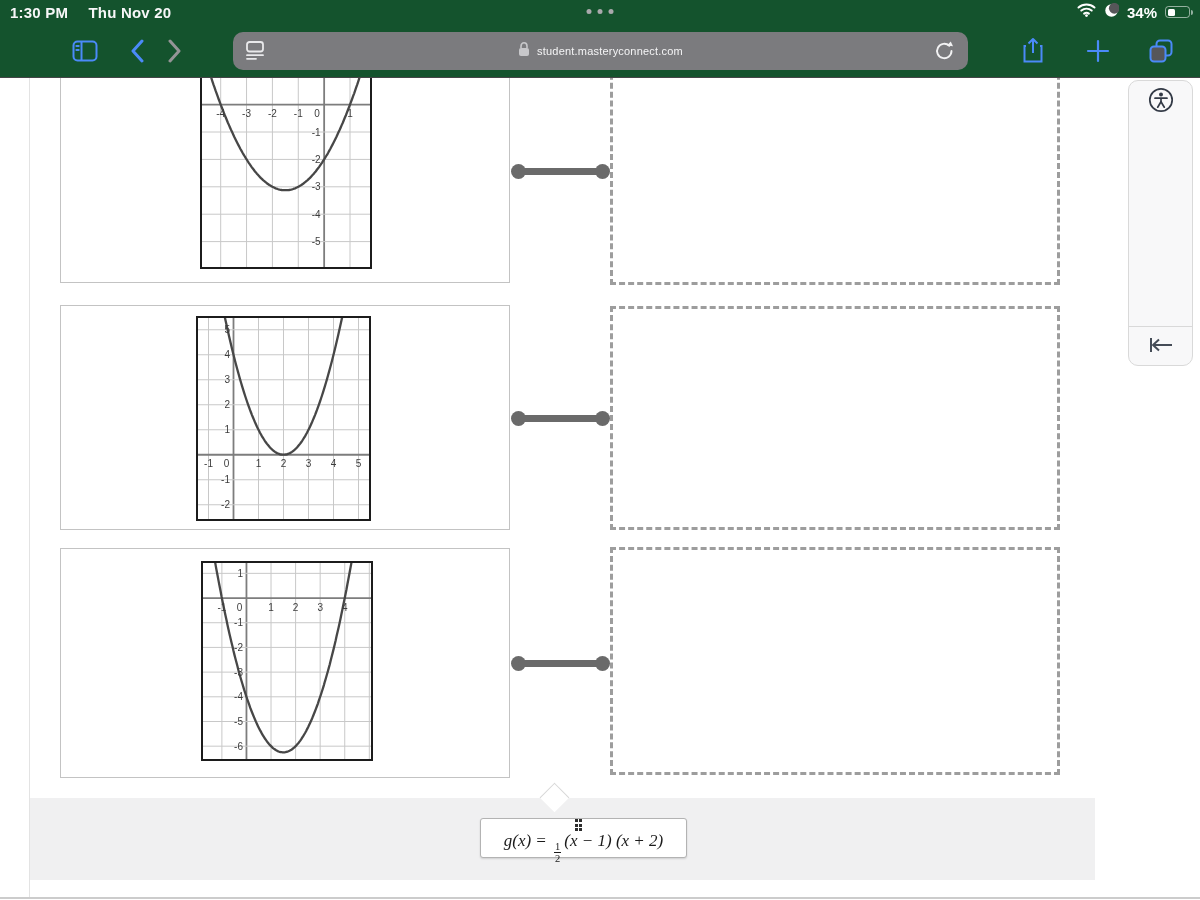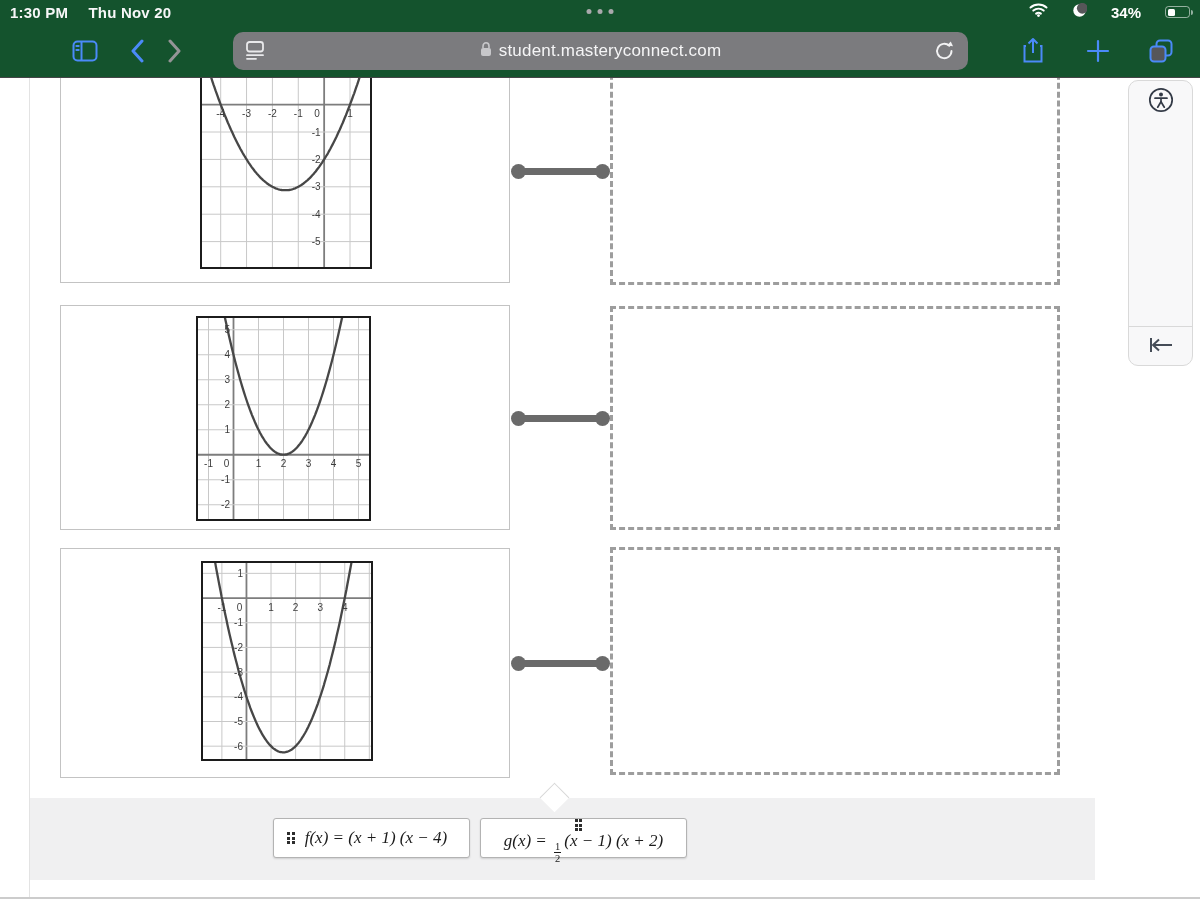--- a/index.html
+++ b/index.html
@@ -8,32 +8,32 @@
             font-family:"Liberation Sans", sans-serif; background:#fff; }
 
   
   .chrome { position:absolute; left:0; top:0; width:1200px; height:78px;
             background:#14532d; border-bottom:1px solid #454547; }
   .statusbar { position:absolute; left:0; top:0; width:100%; height:24px; color:#f7f7f8; }
   .st-left { position:absolute; left:10px; top:4px; font-size:15px; font-weight:700; letter-spacing:.2px; }
   .st-left .date { margin-left:16px; font-weight:700; }
   .st-dots { position:absolute; left:50%; top:9px; transform:translateX(-50%); display:flex; gap:6px; }
   .st-dots i { width:5px; height:5px; border-radius:50%; background:#a9a9ac; }
-  .st-right { position:absolute; right:10px; top:3px; display:flex; align-items:center; gap:24px; height:18px; }
+  .st-right { position:absolute; right:10px; top:3px; display:flex; align-items:center; gap:8px; height:18px; }
   .st-right .pct { font-size:15px; font-weight:600; color:#fff; }
   .batt { position:relative; width:25px; height:12px; border:1px solid rgba(255,255,255,.55);
           border-radius:3.5px; }
   .batt .lvl { position:absolute; left:1.5px; top:1.5px; bottom:1.5px; width:34%; background:#fff; border-radius:1.5px; }
   .batt .cap { position:absolute; right:-3.5px; top:3px; width:2px; height:5px; background:rgba(255,255,255,.55); border-radius:0 2px 2px 0; }
 
   .toolbar { position:absolute; left:0; top:24px; width:100%; height:54px; }
   .tbtn { position:absolute; top:13px; width:30px; height:28px; display:flex; align-items:center; justify-content:center; cursor:pointer; }
   .urlfield { position:absolute; left:233px; top:8px; width:735px; height:38px; background:#7b7b7e;
               border-radius:10px; display:flex; align-items:center; justify-content:center; color:#f5f5f6; }
-  .urlfield .txt { font-size:17px; letter-spacing:.2px; margin-left:7px; }
+  .urlfield .txt { font-size:11px; letter-spacing:.2px; margin-left:7px; }
   .uf-left { position:absolute; left:13px; top:9px; }
   .uf-right { position:absolute; right:13px; top:8px; cursor:pointer; }
 
   
   .content { position:absolute; left:0; top:78px; width:1200px; height:822px; background:#fff; overflow:hidden; }
   .leftline { position:absolute; left:29px; top:0; width:1px; height:819px; background:#e3e3e3; }
   .bottomline { position:absolute; left:0; top:819px; width:1200px; height:2px; background:#cccccc; }
 
   .gcard { position:absolute; left:60px; width:450px; background:#fff; border:1px solid #c3c3c3; }
   .gcard svg { position:absolute; }
@@ -299,31 +299,20 @@
     </div>
     <div class="connector" style="top:577px;">
       <span class="dot l"></span>
         <span class="bar"></span>
         <span class="dot r"></span>
     </div>
 
     <div class="tray">
       <div class="notch"></div>
 
-      <div class="fcard" style="left:243px; width:197px;">
-        <span class="dots6">
-            <i></i>
-            <i></i>
-            <i></i>
-            <i></i>
-            <i></i>
-            <i></i>
-          </span>
-        <span class="math"><span>f</span><span>(x) = </span><span>(x + 1) (x − 4)</span></span>
-      </div>
 
       <div class="fcard" style="left:450px; width:207px;flex-direction:column;">
         <span class="dots6">
             <i></i>
             <i></i>
             <i></i>
             <i></i>
             <i></i>
             <i></i>
           </span>

